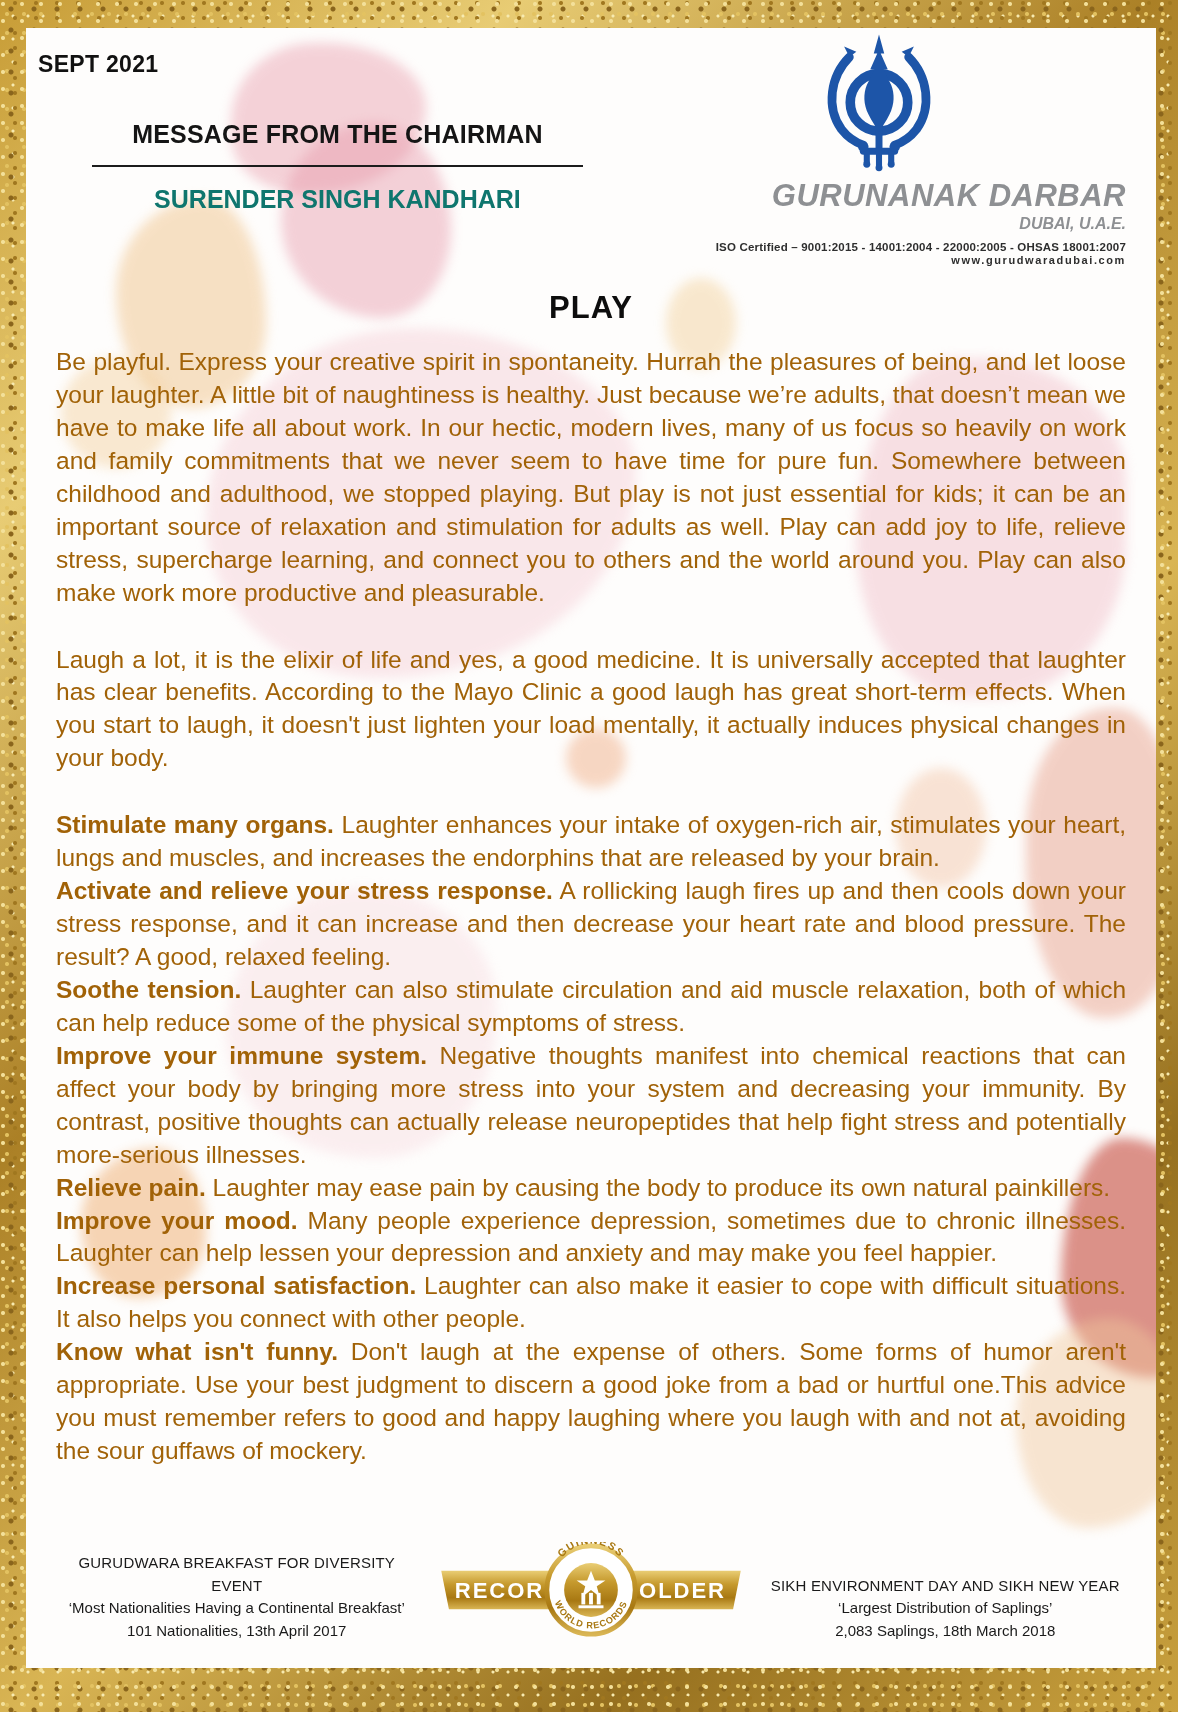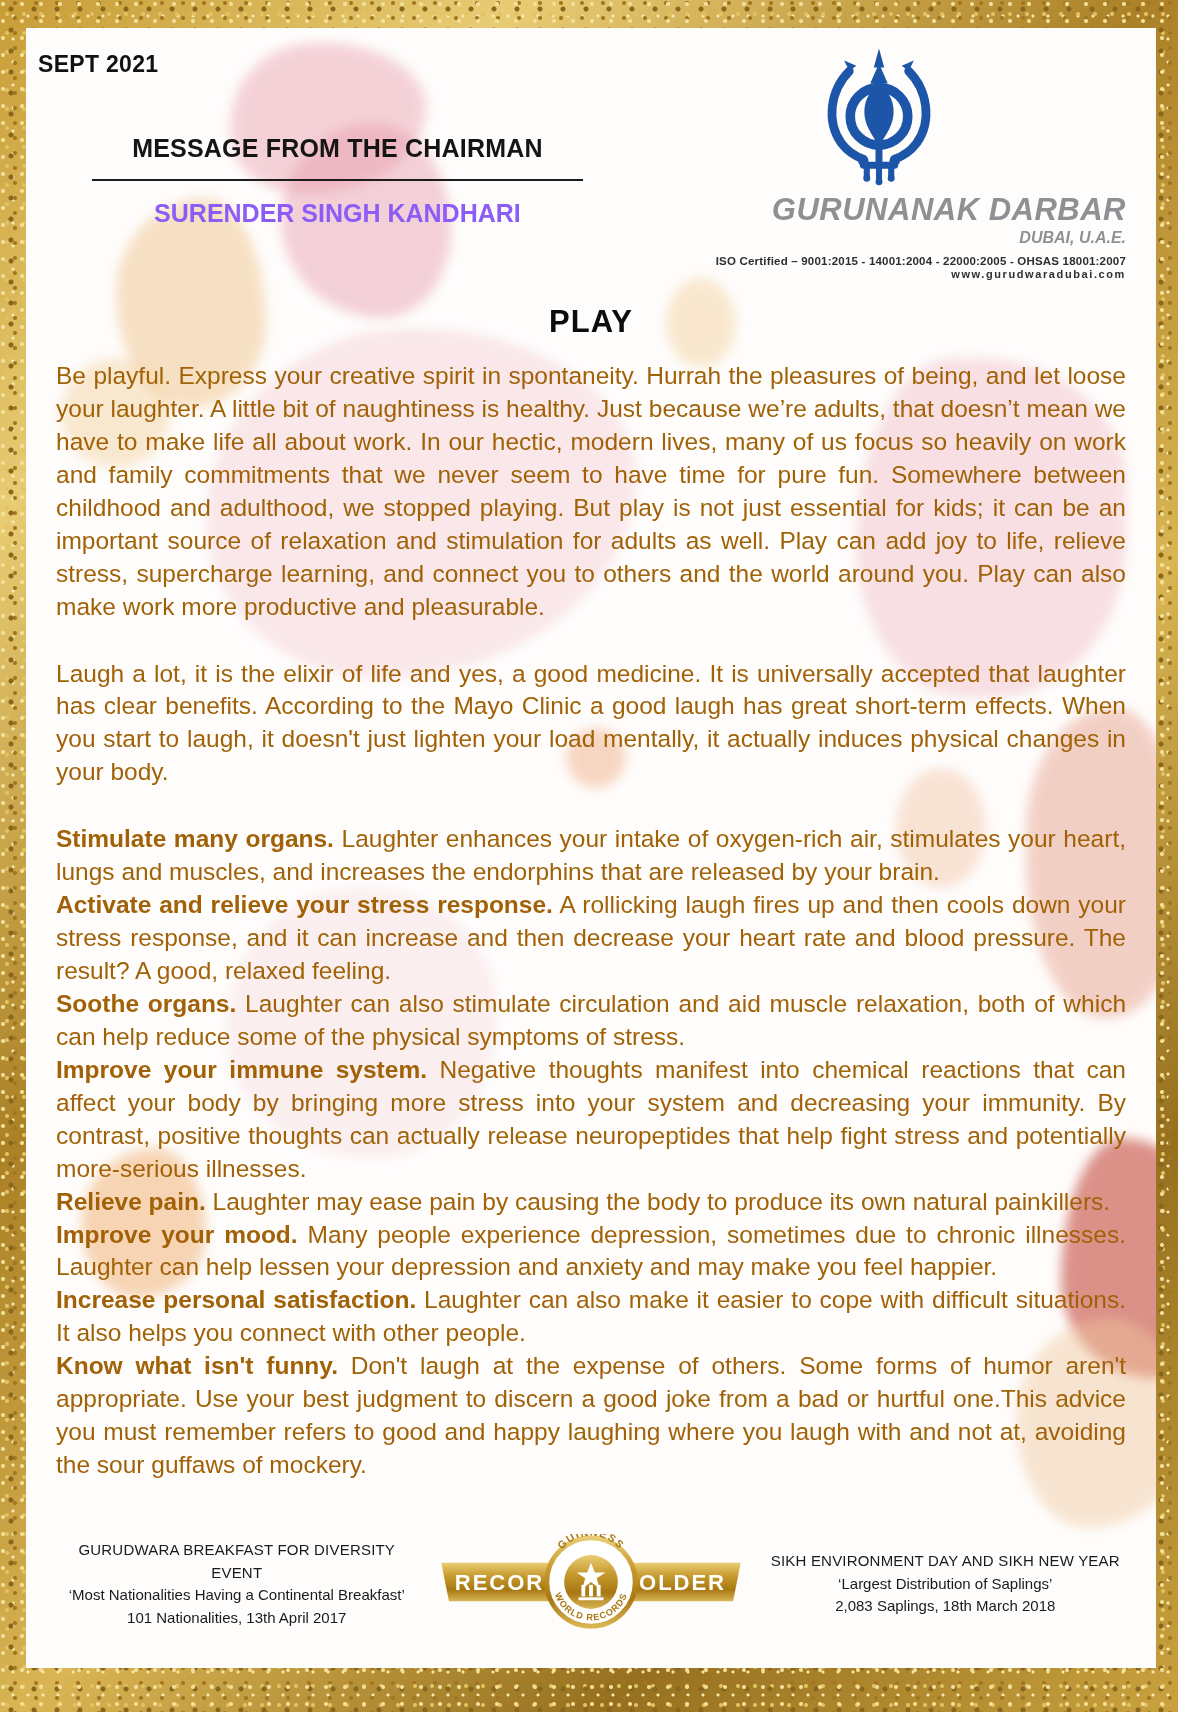--- a/index.html
+++ b/index.html
@@ -19,38 +19,38 @@
     margin:0 auto;
   }
   .sheet{
     position:relative;width:100%;height:100%;box-sizing:border-box;
     background:#fefdfc;padding:0 30px;overflow:hidden;
     display:flex;flex-direction:column;
   }
   .sheet > *{position:relative;z-index:1;}
   .splash{position:absolute;z-index:0;filter:blur(6px);pointer-events:none;}
   .date{position:absolute;top:23px;left:12px;font-size:23px;font-weight:bold;color:#111;letter-spacing:.3px;z-index:2;}
-  .header-row{display:flex;padding-top:14px;gap:44px;}
+  .header-row{display:flex;padding-top:0;gap:44px;}
   .chairman-block{width:47%;text-align:center;padding-top:92px;margin-left:30px;}
   .chairman-title{font-size:25px;font-weight:bold;color:#151515;letter-spacing:.2px;}
   .divider{height:2px;background:#1c1c1c;margin:16px 6px 0;}
-  .chairman-name{margin-top:18px;font-size:25px;font-weight:bold;color:#8b5cf6;}
+  .chairman-name{margin-top:18px;font-size:25px;font-weight:bold;color:#0f766e;}
   .org-block{flex:1;text-align:right;padding-top:6px;}
   .org-block svg.khanda{display:block;margin:0 auto;}
   .org-name{font-size:31px;font-weight:bold;font-style:italic;color:#8e9093;letter-spacing:.5px;margin-top:2px;}
   .org-loc{font-size:16px;font-weight:bold;font-style:italic;color:#8e9093;margin-top:1px;}
   .org-iso{font-size:11.5px;font-weight:bold;color:#2e2e2e;margin-top:8px;letter-spacing:.2px;}
   .org-web{font-size:11px;font-weight:bold;color:#2e2e2e;letter-spacing:1.6px;margin-top:1px;cursor:pointer;}
   h1.title{font-size:31px;font-weight:bold;color:#0d0d0d;text-align:center;margin:24px 0 20px;
     letter-spacing:1px;text-decoration-thickness:3px;text-underline-offset:6px;}
   .body-p{font-size:24.5px;line-height:1.345;color:#a16207;text-align:justify;margin:0;}
   .mb{margin-bottom:34px;}
   .list-intro{font-size:24.5px;line-height:1.345;color:#1c1c1c;margin:0;}
   .benefit .lead{font-weight:bold;}
-  .footer{margin-top:auto;display:flex;align-items:center;gap:6px;padding:8px 0 34px;}
+  .footer{margin-top:auto;display:flex;align-items:flex-end;gap:6px;padding:8px 0 26px;}
   .f-col{flex:1.15;text-align:center;font-size:15px;line-height:1.5;color:#1a1a1a;}
   .f-col .l1{letter-spacing:.2px;}
   .f-badge{flex:0 0 335px;text-align:center;}
 </style>
 </head>
 <body>
 
 <div class="page">
   <div class="sheet">
 
@@ -106,21 +106,21 @@
     </div>
 
     <h1 class="title">PLAY</h1>
 
     <p class="body-p mb">Be playful. Express your creative spirit in spontaneity. Hurrah the pleasures of being, and let loose your laughter. A little bit of naughtiness is healthy. Just because we’re adults, that doesn’t mean we have to make life all about work. In our hectic, modern lives, many of us focus so heavily on work and family commitments that we never seem to have time for pure fun. Somewhere between childhood and adulthood, we stopped playing. But play is not just essential for kids; it can be an important source of relaxation and stimulation for adults as well.  Play can add joy to life, relieve stress, supercharge learning, and connect you to others and the world around you. Play can also make work more productive and pleasurable.</p>
     <p class="body-p mb">Laugh a lot, it is the elixir of life and yes, a good medicine. It is universally accepted that laughter has clear benefits. According to the Mayo Clinic a good laugh has great short-term effects. When you start to laugh, it doesn't just lighten your load mentally, it actually induces physical changes in your body.</p>
 
     <div>
       <p class="body-p benefit"><b class="lead">Stimulate many organs.</b> <span>Laughter enhances your intake of oxygen-rich air, stimulates your heart, lungs and muscles, and increases the endorphins that are released by your brain.</span></p>
       <p class="body-p benefit"><b class="lead">Activate and relieve your stress response.</b> <span>A rollicking laugh fires up and then cools down your stress response, and it can increase and then decrease your heart rate and blood pressure. The result? A good, relaxed feeling.</span></p>
-      <p class="body-p benefit"><b class="lead">Soothe organs.</b> <span>Laughter can also stimulate circulation and aid muscle relaxation, both of which can help reduce some of the physical symptoms of stress.</span></p>
+      <p class="body-p benefit"><b class="lead">Soothe tension.</b> <span>Laughter can also stimulate circulation and aid muscle relaxation, both of which can help reduce some of the physical symptoms of stress.</span></p>
       <p class="body-p benefit"><b class="lead">Improve your immune system.</b> <span>Negative thoughts manifest into chemical reactions that can affect your body by bringing more stress into your system and decreasing your immunity. By contrast, positive thoughts can actually release neuropeptides that help fight stress and potentially more-serious illnesses.</span></p>
       <p class="body-p benefit"><b class="lead">Relieve pain.</b> <span>Laughter may ease pain by causing the body to produce its own natural painkillers.</span></p>
       <p class="body-p benefit"><b class="lead">Improve your mood.</b> <span>Many people experience depression, sometimes due to chronic illnesses. Laughter can help lessen your depression and anxiety and may make you feel happier.</span></p>
       <p class="body-p benefit"><b class="lead">Increase personal satisfaction.</b> <span>Laughter can also make it easier to cope with difficult situations. It also helps you connect with other people.</span></p>
       <p class="body-p benefit"><b class="lead">Know what isn't funny.</b> <span>Don't laugh at the expense of others. Some forms of humor aren't appropriate. Use your best judgment to discern a good joke from a bad or hurtful one.This advice you must remember refers to good and happy laughing where you laugh with and not at, avoiding the sour guffaws of mockery.</span></p>
     </div>
 
     <div class="footer">
       <div class="f-col">
         <div class="l1">GURUDWARA BREAKFAST FOR DIVERSITY EVENT</div>

